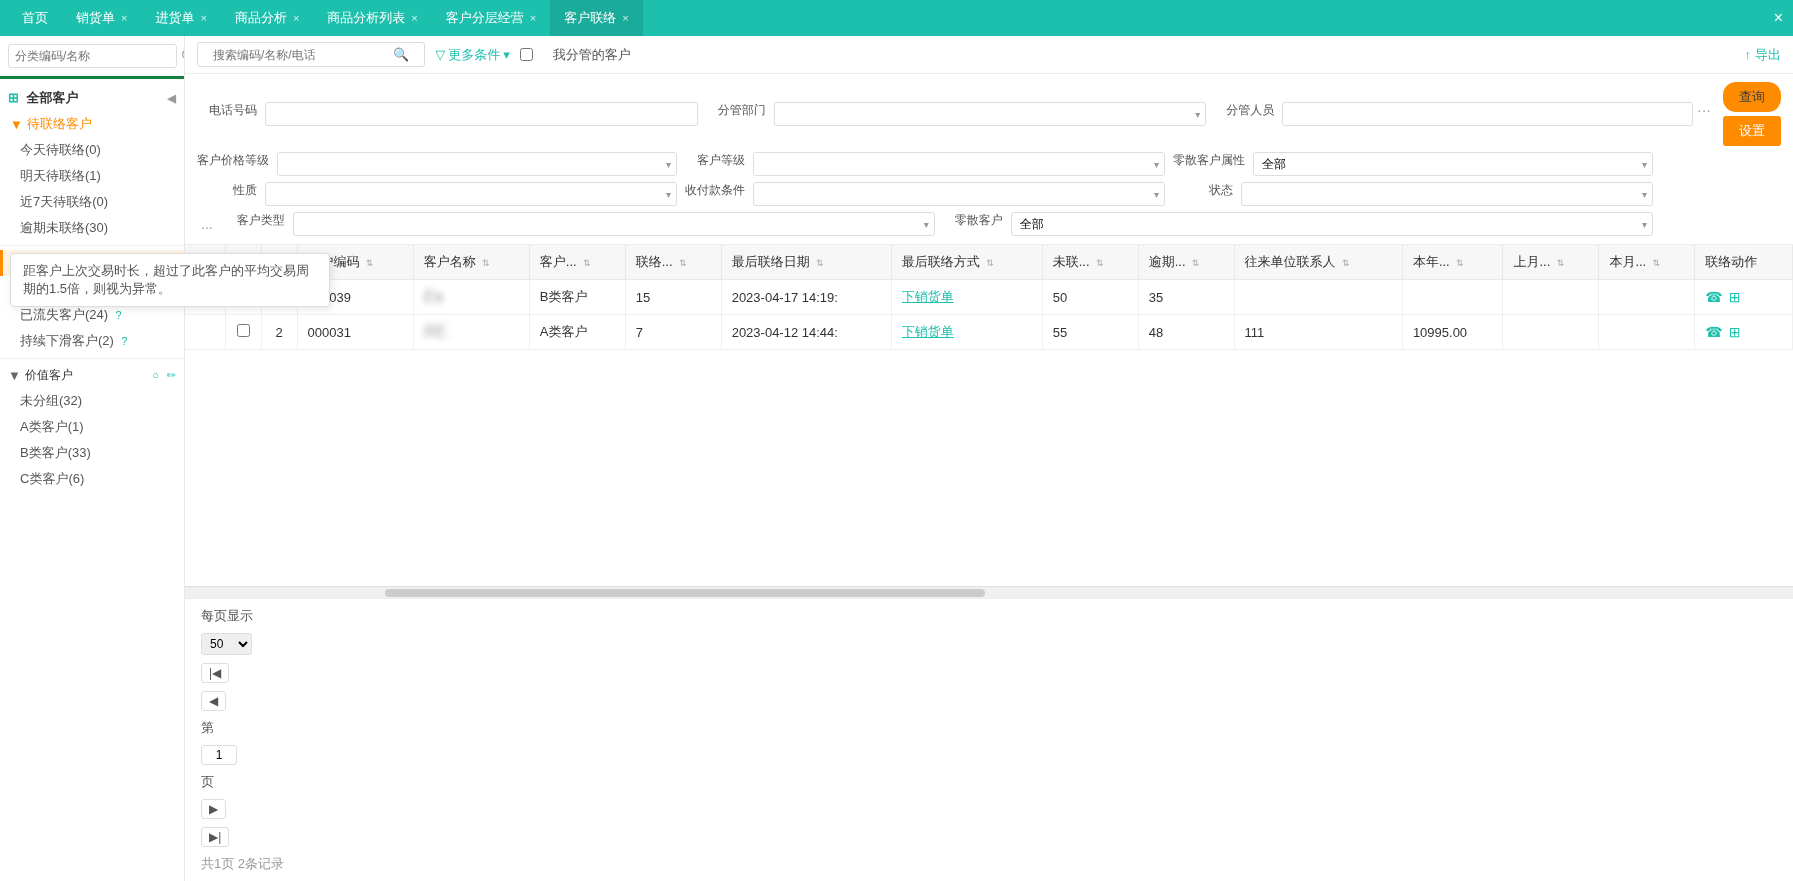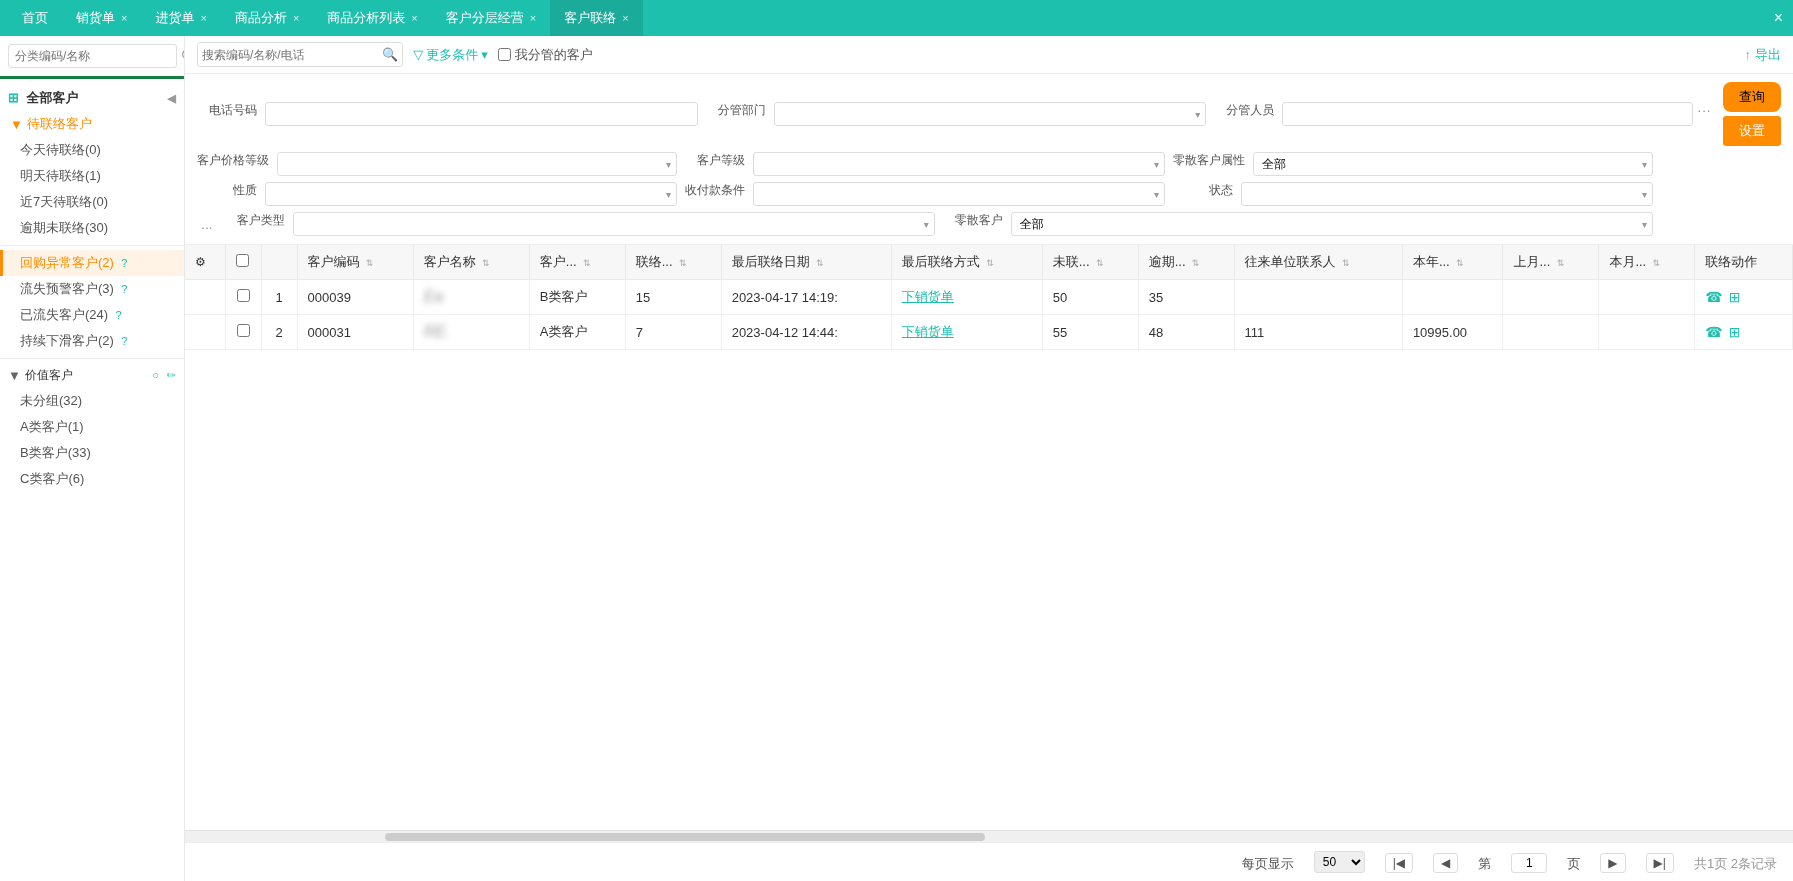--- a/index.html
+++ b/index.html
@@ -153,42 +153,42 @@
       display: flex;
       align-items: center;
       gap: 10px;
       border-bottom: 1px solid #eee;
     }
     .search-input-wrap {
       display: flex;
       align-items: center;
       border: 1px solid #ddd;
       border-radius: 3px;
-      padding: 4px 4px;
+      padding: 4px 15px;
       min-width: 200px;
     }
     .search-input-wrap input {
       border: none;
       outline: none;
       font-size: 12px;
       flex: 1;
       color: #999;
     }
     .more-conditions {
       display: flex;
       align-items: center;
       color: #1dbfad;
       cursor: pointer;
       font-size: 12px;
       gap: 3px;
     }
     .my-customer-check {
       display: flex;
       align-items: center;
-      gap: 4px;
+      gap: 20px;
       font-size: 12px;
       color: #555;
       cursor: pointer;
     }
     .export-btn {
       margin-left: auto;
       display: flex;
       align-items: center;
       gap: 4px;
       color: #1dbfad;
@@ -254,23 +254,23 @@
       outline: none;
     }
     .filter-dots {
       color: #999;
       cursor: pointer;
       font-size: 14px;
       padding: 0 4px;
     }
     .query-btn {
       background: #ff8c00;
-      color: #000000;
+      color: #404040;
       border: none;
-      border-radius: 8px;
+      border-radius: 13px;
       padding: 6px 16px;
       cursor: pointer;
       font-size: 13px;
     }
     .settings-btn {
       background: #ff8c00;
       color: white;
       border: none;
       border-radius: 3px;
       padding: 6px 16px;
@@ -316,25 +316,26 @@
     .action-icons { display: flex; gap: 6px; align-items: center; }
     .action-icon { color: #1dbfad; cursor: pointer; font-size: 14px; }
     .blurred-cell { color: transparent; text-shadow: 0 0 6px rgba(0,0,0,0.4); user-select: none; font-size: 16px; font-style: italic; }
 
     
     .pagination-bar {
       background: white;
       border-top: 1px solid #eee;
       padding: 8px 16px;
       display: flex;
-      align-items: flex-end;
+      align-items: flex-start;
       justify-content: flex-end;
-      gap: 20px;
+      gap: 8px;
       font-size: 12px;
       color: #555;
+      flex-direction: column;
     }
     .pagination-bar .page-size-select {
       border: 1px solid #ddd;
       border-radius: 3px;
       padding: 2px 4px;
       font-size: 12px;
       outline: none;
     }
     .pagination-btn {
       border: 1px solid #ddd;
@@ -481,20 +482,23 @@
       </div>
       <div class="sidebar-item">
         <span>B类客户(33)</span>
       </div>
       <div class="sidebar-item">
         <span>C类客户(6)</span>
       </div>
     </div>
   </div>
 
+  <div class="tooltip-box" style="position:absolute; left:10px; top:253px; z-index:200;">
+    <span>距客户上次交易时长，超过了此客户的平均交易周期的1.5倍，则视为异常。</span>
+  </div>
 
   <div class="content-area">
 
     <div class="filter-bar">
       <div class="search-input-wrap">
         <input type="text" style="border: none; outline: none; font-size: 12px; width: 180px;" placeholder="搜索编码/名称/电话">
         <span style="color:#999;cursor:pointer;">🔍</span>
       </div>
       <div class="more-conditions">
         <span>▽</span>

